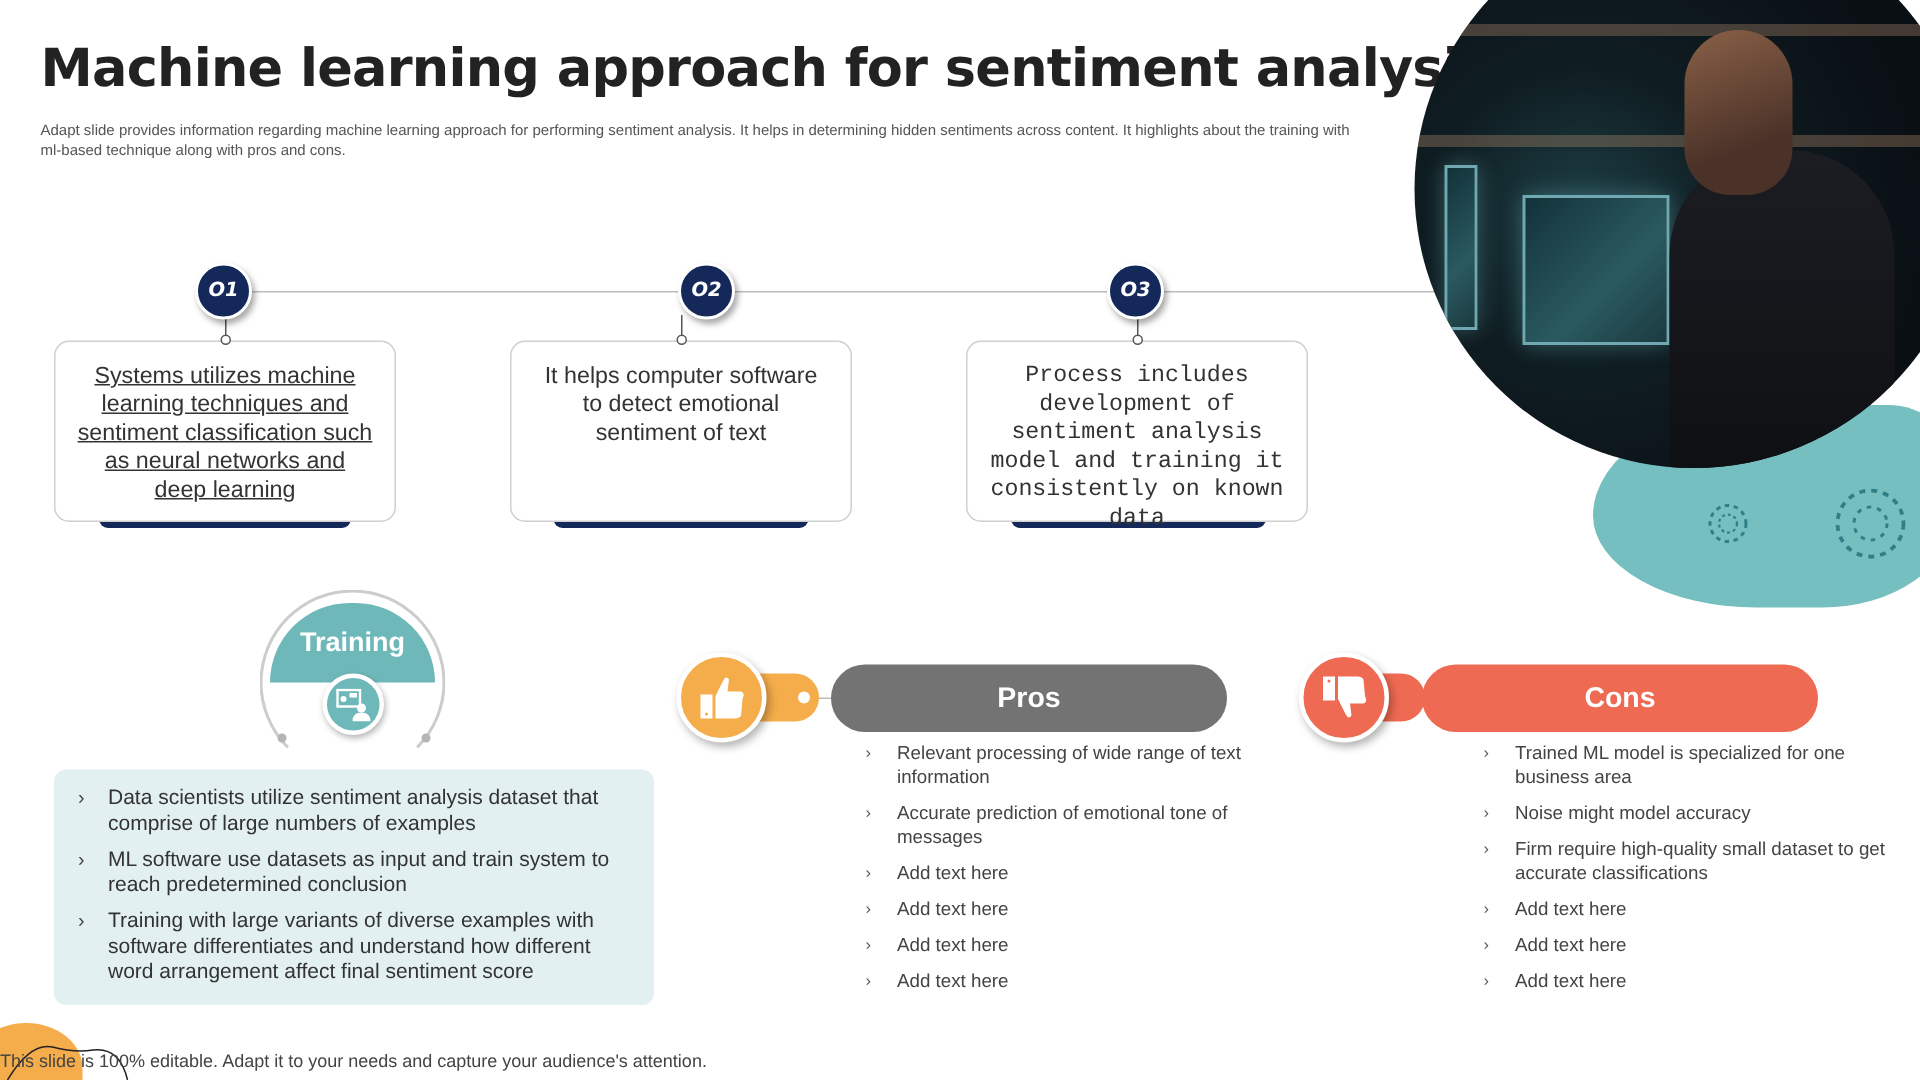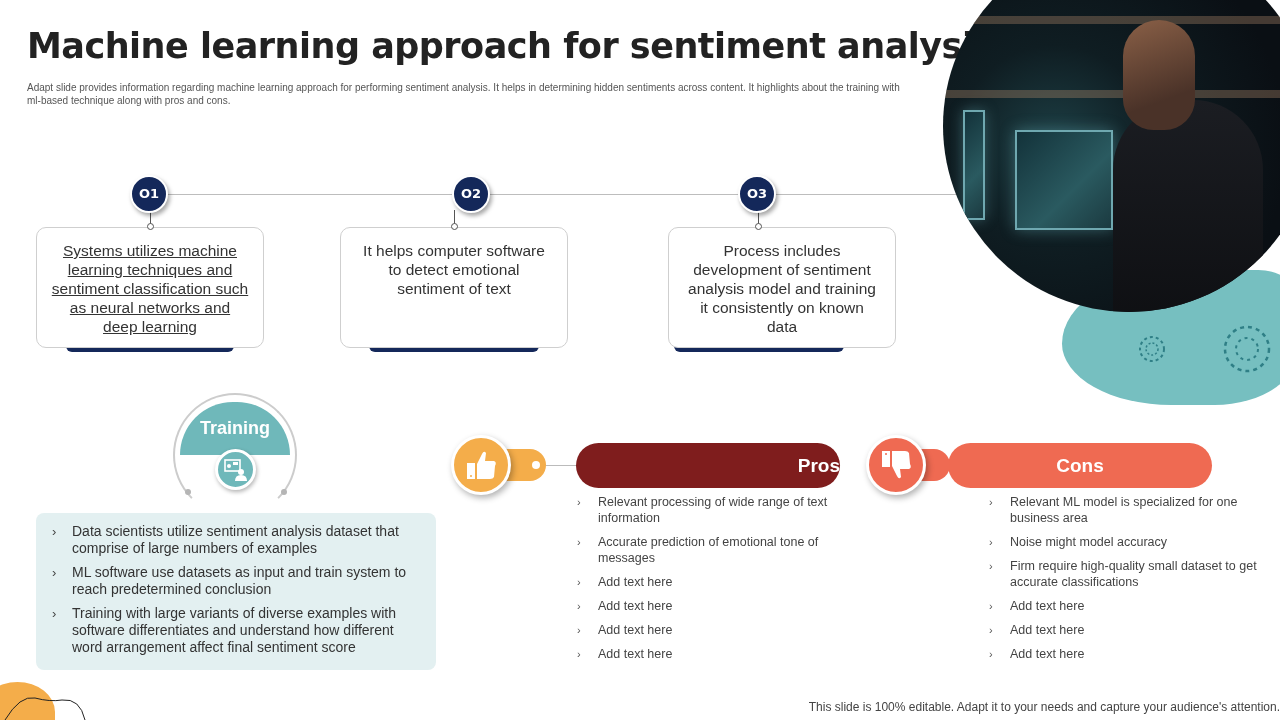--- a/index.html
+++ b/index.html
@@ -15,21 +15,21 @@
     .photo-wrap .stripe { position: absolute; left: 0; right: 0; height: 8px; background: rgba(180,140,110,0.35); }
     .photo-wrap .monitor { position: absolute; border: 2px solid #6fa8b0; background: linear-gradient(135deg, #13323a, #2a5a60 60%, #1b3a40); box-shadow: 0 0 14px rgba(120,200,210,0.35); }
     .photo-wrap .person { position: absolute; left: 170px; top: 160px; width: 150px; height: 260px; background: linear-gradient(180deg, #1b1d22, #0c0d10); border-radius: 70px 70px 0 0; }
     .photo-wrap .head { position: absolute; left: 180px; top: 80px; width: 72px; height: 110px; border-radius: 40px 40px 34px 34px; background: linear-gradient(160deg, #8a6047, #4a3228 70%); }
 
     .teal-blob { position: absolute; left: 1062px; top: 270px; width: 240px; height: 135px; background: #76bfc0; border-radius: 55% 20% 40% 50% / 60% 30% 50% 50%; z-index: 1; }
     .gear { position: absolute; z-index: 3; }
 
     
     .timeline-line { position: absolute; left: 150px; top: 194px; width: 820px; height: 1px; background: #bdbdbd; }
-    .step-circle { position: absolute; width: 38px; height: 38px; border-radius: 50%; background: #14285a; border: 2px solid #fff; box-shadow: 2px 3px 4px rgba(0,0,0,0.35); color: #fff; font-family: "DejaVu Sans", sans-serif; font-weight: bold; font-size: 13px; text-align: center; line-height: 34px; z-index: 2; }
+    .step-circle { position: absolute; width: 38px; height: 38px; border-radius: 50%; background: #14285a; border: 2px solid #fff; box-shadow: 2px 3px 4px rgba(0,0,0,0.35); color: #fff; font-family: "DejaVu Sans", sans-serif; font-weight: bold; font-size: 13px; text-align: center; line-height: 34px; z-index: 2; font-style: italic; }
     .step-stem { position: absolute; width: 1px; height: 20px; background: #555; }
     .step-dot { position: absolute; width: 7px; height: 7px; border-radius: 50%; background: #fff; border: 1px solid #555; z-index: 3; }
     .step-bar { position: absolute; height: 10px; background: #14285a; border-radius: 0 0 6px 6px; }
     .step-card { position: absolute; width: 228px; height: 121px; border: 1px solid #cfcfcf; border-radius: 10px; background: #fff; text-align: center; font-size: 15.5px; line-height: 19px; color: #333; padding: 13px 14px; z-index: 2; }
 
     
     .training-arc { position: absolute; left: 173px; top: 393px; width: 124px; height: 124px; border-radius: 50%; border: 2px solid #ccc; border-bottom-color: transparent; }
     .arc-end { position: absolute; width: 6px; height: 6px; border-radius: 50%; background: #b5b5b5; }
     .training-cap { position: absolute; left: 180px; top: 402px; width: 110px; height: 53px; background: #6fb8ba; border-radius: 55px 55px 0 0; color: #fff; font-weight: bold; font-size: 18px; text-align: center; padding-top: 16px; }
     .training-icon { position: absolute; left: 215px; top: 449px; width: 41px; height: 41px; border-radius: 50%; background: #6fb8ba; border: 3px solid #fff; box-shadow: 1px 2px 4px rgba(0,0,0,0.3); display: flex; align-items: center; justify-content: center; }
@@ -40,21 +40,21 @@
     
     .pc-icon { position: absolute; width: 60px; height: 60px; border-radius: 50%; border: 3px solid #fff; box-shadow: 2px 3px 6px rgba(0,0,0,0.3); display: flex; align-items: center; justify-content: center; z-index: 2; }
     .pc-tab { position: absolute; height: 32px; border-radius: 0 16px 16px 0; z-index: 1; }
     .pc-tab-dot { position: absolute; width: 8px; height: 8px; border-radius: 50%; background: #fff; }
     .pc-line { position: absolute; height: 1px; background: #bbb; }
     .pc-header { position: absolute; height: 45px; border-radius: 23px; color: #fff; font-weight: bold; font-size: 19px; text-align: center; line-height: 45px; }
     .pc-list { position: absolute; width: 270px; }
     .pc-item { display: flex; font-size: 12.5px; line-height: 16px; color: #444; margin-bottom: 8px; }
     .pc-item .bullet-chev { width: 21px; font-size: 11px; color: #555; }
 
-    .footer { position: absolute; left: 0; width: 1280px; top: 700px; text-align: right; font-size: 12px; color: #444; }
+    .footer { position: absolute; left: 0; width: 1280px; top: 700px; text-align: left; font-size: 12px; color: #444; }
     .corner-blob { position: absolute; left: -20px; top: 682px; width: 75px; height: 60px; background: #f4ad4a; border-radius: 50% 50% 0 0; }
   </style>
 </head>
 <body>
 
 <div class="title">Machine learning approach for sentiment analysis</div>
 <div class="subtitle">Adapt slide provides information regarding machine learning approach for performing sentiment analysis. It helps in determining hidden sentiments across content. It highlights about the training with ml-based technique along with pros and cons.</div>
 
 <div class="teal-blob"></div>
 <div class="photo-wrap">
@@ -85,21 +85,21 @@
 <div class="step-bar" style="left:369px; top:342px; width:170px;"></div>
 <div class="step-circle" style="left:452px; top:175px;">O2</div>
 <div class="step-stem" style="left:454px; top:210px;"></div>
 <div class="step-dot" style="left:451px; top:223px;"></div>
 <div class="step-card" style="left:340px; top:227px;">It helps computer software to detect emotional sentiment of text</div>
 
 <div class="step-bar" style="left:674px; top:342px; width:170px;"></div>
 <div class="step-circle" style="left:738px; top:175px;">O3</div>
 <div class="step-stem" style="left:758px; top:210px;"></div>
 <div class="step-dot" style="left:755px; top:223px;"></div>
-<div class="step-card" style="left:668px; top:227px;">Process includes development of sentiment analysis model and training it consistently on known data</div>
+<div class="step-card" style="left:644px; top:227px;font-family:Liberation Mono, monospace;">Process includes development of sentiment analysis model and training it consistently on known data</div>
 
 <div class="training-arc"></div>
 <div class="arc-end" style="left:185px; top:489px;"></div>
 <div class="arc-end" style="left:281px; top:489px;"></div>
 <div class="training-cap">Training</div>
 <div class="training-icon">
   <svg width="24" height="22" viewBox="0 0 24 22">
     <rect x="1" y="1" width="15" height="11" fill="none" stroke="#fff" stroke-width="1.6"></rect>
     <rect x="9" y="3" width="5" height="3" fill="#fff"></rect>
     <circle cx="5" cy="7" r="2" fill="#fff"></circle>
@@ -126,21 +126,21 @@
   <div class="pc-tab-dot" style="left:42px; top:12px;"></div>
 </div>
 <div class="pc-icon" style="left:451px; top:435px; background:#f4ad4a;">
   <svg width="34" height="34" viewBox="0 0 34 34">
     <rect x="3" y="15" width="8" height="16" fill="#fff"></rect>
     <circle cx="7" cy="28" r="1" fill="#f4ad4a"></circle>
     <path d="M13 16 L18 6 Q20 2 22 5 L21 13 L30 13 Q33 14 31 18 L30 29 Q29 31 26 31 L13 31 Z" fill="#fff"></path>
   </svg>
 </div>
 <div class="pc-line" style="left:546px; top:465px; width:32px;"></div>
-<div class="pc-header" style="left:576px; top:443px; width:264px; background:#7f1d1d;text-align:right;">Pros</div>
+<div class="pc-header" style="left:554px; top:443px; width:264px; background:#737373;">Pros</div>
 <div class="pc-list" style="left:577px; top:494px;">
   <div class="pc-item">
       <span class="bullet-chev">›</span>
       <span>Relevant processing of wide range of text information</span>
     </div>
   <div class="pc-item">
       <span class="bullet-chev">›</span>
       <span>Accurate prediction of emotional tone of messages</span>
     </div>
   <div class="pc-item">
@@ -167,21 +167,21 @@
     <rect x="3" y="3" width="8" height="16" fill="#fff"></rect>
     <circle cx="7" cy="6" r="1" fill="#ef6a52"></circle>
     <path d="M13 18 L18 28 Q20 32 22 29 L21 21 L30 21 Q33 20 31 16 L30 5 Q29 3 26 3 L13 3 Z" fill="#fff"></path>
   </svg>
 </div>
 <div class="pc-line" style="left:950px; top:465px; width:33px;"></div>
 <div class="pc-header" style="left:948px; top:443px; width:264px; background:#ef6a52;">Cons</div>
 <div class="pc-list" style="left:989px; top:494px;">
   <div class="pc-item">
       <span class="bullet-chev">›</span>
-      <span>Relevant ML model is specialized for one business area</span>
+      <span>Trained ML model is specialized for one business area</span>
     </div>
   <div class="pc-item">
       <span class="bullet-chev">›</span>
       <span>Noise might model accuracy</span>
     </div>
   <div class="pc-item">
       <span class="bullet-chev">›</span>
       <span>Firm require high-quality small dataset to get accurate classifications</span>
     </div>
   <div class="pc-item">

